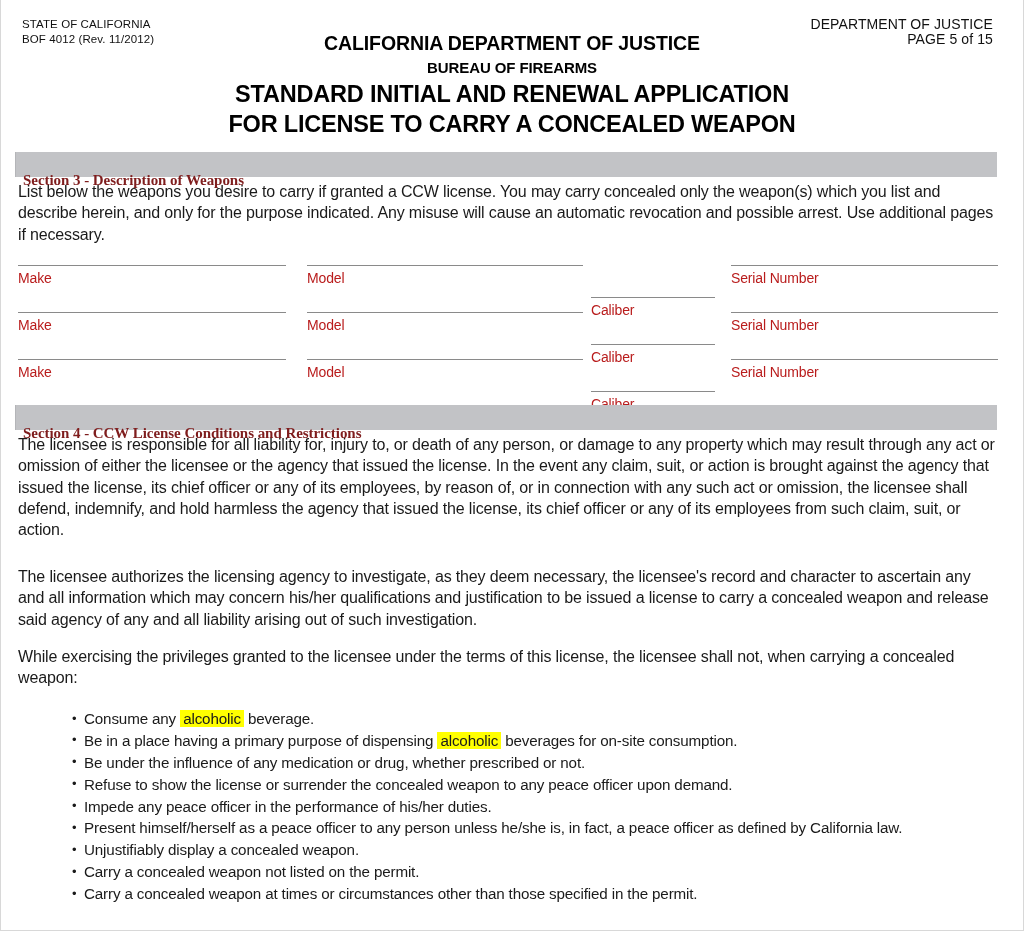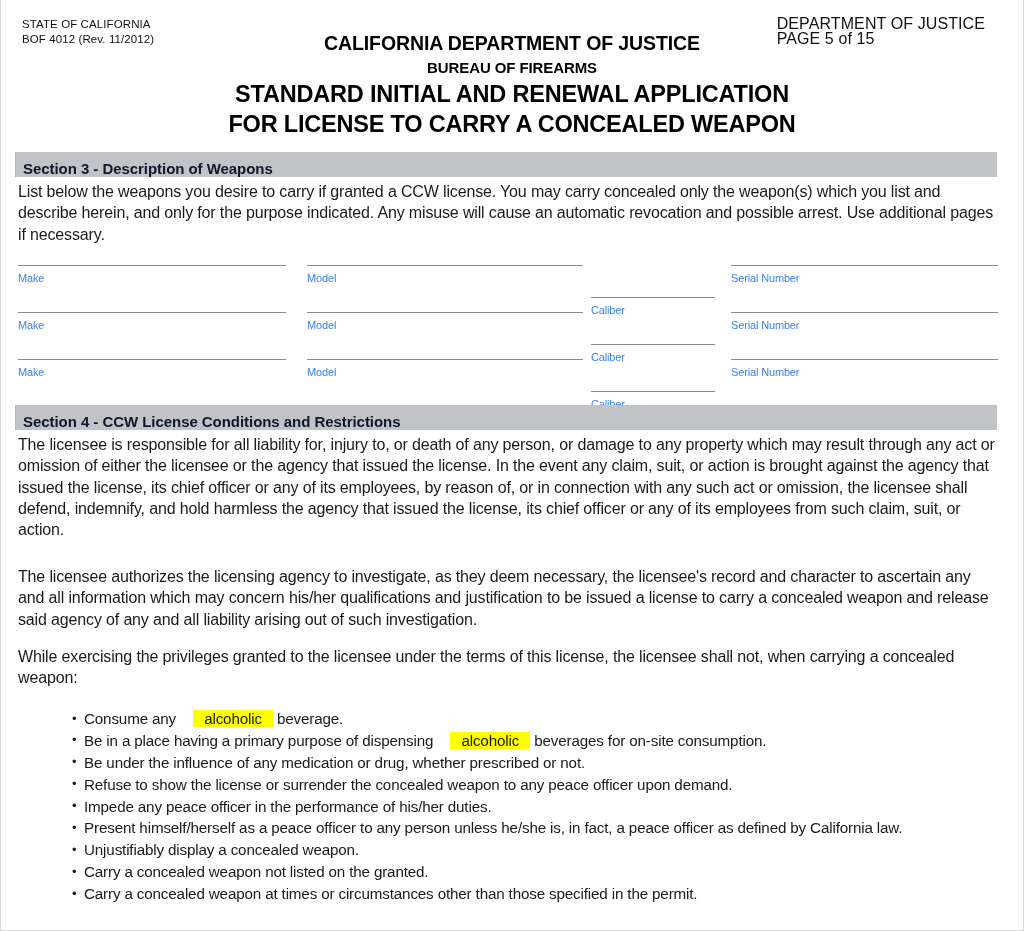--- a/index.html
+++ b/index.html
@@ -35,23 +35,24 @@
     position: absolute;
     left: 21px;
     top: 17px;
     font-size: 11.5px;
     line-height: 14.5px;
     color: #111;
     letter-spacing: 0.1px;
   }
   .hdr-right {
     position: absolute;
-    right: 38px;
+    right: 30px;
     top: 17px;
-    font-size: 16px;
+    text-align: right;
+    font-size: 14px;
     line-height: 14.5px;
     color: #111;
     letter-spacing: 0.1px;
   }
 
   
   .title-block {
     position: absolute;
     left: 0;
     right: 0;
@@ -70,25 +71,26 @@
     position: absolute;
     left: 14px;
     width: 982px;
     height: 25px;
     background: #c2c3c6;
     box-sizing: border-box;
     border-left: 1px solid #b4b5b8;
   }
   .section-bar span {
     display: block;
-    padding: 8px 0 0 7px;
+    padding: 20px 0 0 7px;
     font-size: 15px;
     font-weight: bold;
-    color: #0f172a;
+    color: #7f1d1d;
     letter-spacing: -0.05px;
+    font-family: Liberation Serif, serif;
   }
 
   
   .body-text {
     position: absolute;
     left: 17px;
     width: 980px;
     font-size: 16px;
     line-height: 21.3px;
     color: #1a1a1a;
@@ -106,23 +108,23 @@
   .wfield {
     position: absolute;
     top: 0;
     border-top: 1.3px solid #8a8a8a;
     box-sizing: border-box;
     height: 26px;
   }
   .wfield .wlabel {
     display: block;
     padding-top: 2px;
-    font-size: 11px;
+    font-size: 14px;
     line-height: 20px;
-    color: #3b82f6;
+    color: #b91c1c;
     letter-spacing: -0.15px;
   }
   .w-make   { left: 0px;   width: 268px; }
   .w-model  { left: 289px; width: 276px; }
   .w-cal    { left: 573px; width: 124px; margin-top: 32px; }
   .w-serial { left: 713px; width: 267px; }
 
   
   .bullets {
     position: absolute;
@@ -141,22 +143,21 @@
   .bullet .dot {
     position: absolute;
     left: 54px;
     top: -0.5px;
     font-size: 13px;
     line-height: 21.3px;
     color: #1a1a1a;
   }
   .hl {
     background: #ffff00;
-    padding: 0 11px;
-    margin-left: 13px;
+    padding: 0 3px;
   }
 </style>
 </head>
 <body>
 
 <div class="page">
 
   <div class="top-header">
     <div class="hdr-left">
       <div>STATE OF CALIFORNIA</div>
@@ -237,17 +238,17 @@
   <div class="body-text" style="top:646px;">While exercising the privileges granted to the licensee under the terms of this license, the licensee shall not, when carrying a concealed weapon:</div>
 
   <div class="bullets" style="top:708px;" id="bullet-list">
       <div class="bullet"><span class="dot">•</span><span>Consume any </span><span class="hl">alcoholic</span><span> beverage.</span></div>
       <div class="bullet"><span class="dot">•</span><span>Be in a place having a primary purpose of dispensing </span><span class="hl">alcoholic</span><span> beverages for on-site consumption.</span></div>
       <div class="bullet"><span class="dot">•</span><span>Be under the influence of any medication or drug, whether prescribed or not.</span></div>
       <div class="bullet"><span class="dot">•</span><span>Refuse to show the license or surrender the concealed weapon to any peace officer upon demand.</span></div>
       <div class="bullet"><span class="dot">•</span><span>Impede any peace officer in the performance of his/her duties.</span></div>
       <div class="bullet"><span class="dot">•</span><span>Present himself/herself as a peace officer to any person unless he/she is, in fact, a peace officer as defined by California law.</span></div>
       <div class="bullet"><span class="dot">•</span><span>Unjustifiably display a concealed weapon.</span></div>
-      <div class="bullet"><span class="dot">•</span><span>Carry a concealed weapon not listed on the granted.</span></div>
+      <div class="bullet"><span class="dot">•</span><span>Carry a concealed weapon not listed on the permit.</span></div>
       <div class="bullet"><span class="dot">•</span><span>Carry a concealed weapon at times or circumstances other than those specified in the permit.</span></div>
     </div>
 
 </div>
 
 </body></html>

